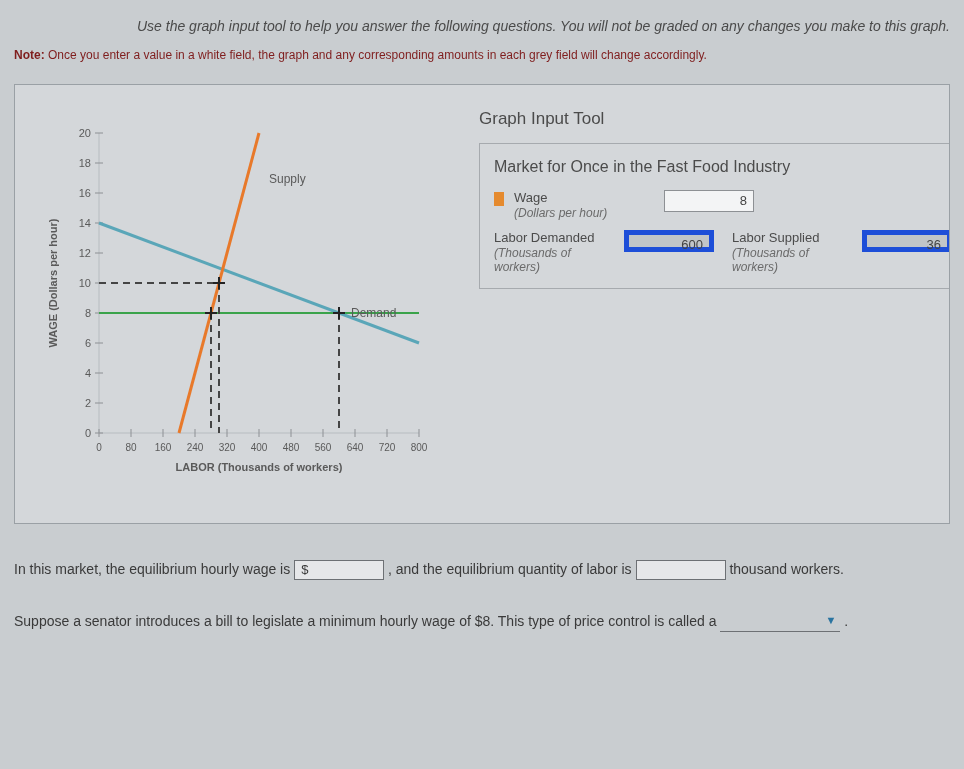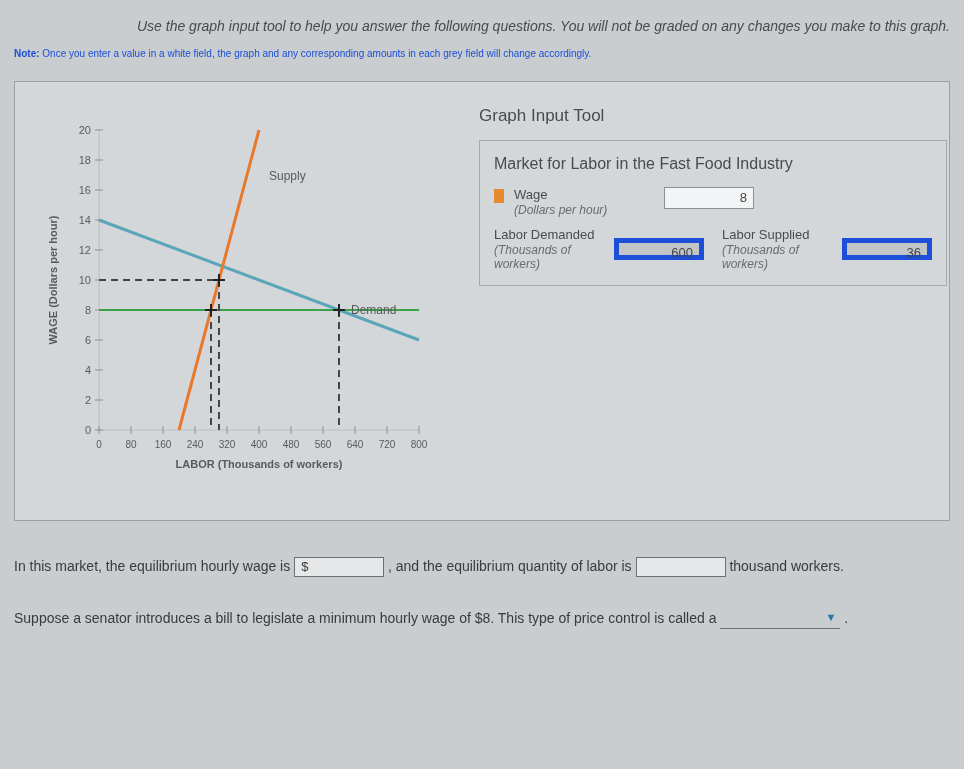--- a/index.html
+++ b/index.html
@@ -6,21 +6,21 @@
   body {
     margin: 0;
     padding: 18px 14px;
     font-family: Arial, Helvetica, sans-serif;
     background: #c9cdd0;
     color: #3a3a3a;
     width: 964px;
   }
   .instructions { font-size: 14px; font-style: italic; color: #4a4a4a; margin-bottom: 14px; text-align: right; }
   .instructions em { font-style: italic; }
-  .note { font-size: 10px; color: #1d4ed8; margin-bottom: 22px; }
+  .note { font-size: 12px; color: #7f1d1d; margin-bottom: 22px; }
   .note b { font-weight: bold; }
   .panel {
     border: 1px solid #9aa0a5;
     background: #d4d7da;
     padding: 18px 14px 26px 14px;
     display: flex;
     gap: 20px;
     align-items: flex-start;
     overflow: hidden;
   }
@@ -29,21 +29,21 @@
   .tool-title { font-size: 17px; color: #4b4b4b; margin-bottom: 14px; }
   .tool-box { border: 1px solid #a6aaae; padding: 14px; background: #d4d7da; }
   .tool-box-title { font-size: 16px; color: #4b4b4b; margin-bottom: 14px; }
   .field-row { display: flex; align-items: flex-start; gap: 10px; margin-bottom: 10px; }
   .swatch { width: 10px; height: 14px; background: #e58a2e; flex: 0 0 auto; margin-top: 2px; display:inline-block;}
   .lbl { font-size: 13px; color: #4b4b4b; line-height: 1.2; }
   .lbl .sub { font-size: 12px; font-style: italic; color: #6a6a6a; display:block; }
   .white-field { width: 90px; height: 22px; background: #f3f4f5; border: 1px solid #8d9094; text-align: right; padding: 2px 6px; font-size: 13px; color: #444; display:inline-block; }
   .grey-field { width: 90px; height: 22px; background: #c1c5c8; border: 5px solid #1d4ed8; text-align: right; padding: 2px 6px; font-size: 13px; color: #444; display:inline-block; }
   .row2 { display: flex; gap: 18px; flex-wrap: nowrap; }
-  .row2 .grp { display: flex; align-items: center; }
+  .row2 .grp { display: flex; gap: 10px; align-items: flex-start; }
   .row2 .lbl { width: 120px; }
   .questions { margin-top: 36px; font-size: 14px; color: #3a3a3a; }
   .questions .q { margin-bottom: 32px; }
   .box-inline { display:inline-block; min-width: 90px; height: 20px; border: 1px solid #6d7074; background: #e6e7e9; vertical-align: middle; padding: 1px 6px; font-size: 13px; }
   .dropdown-inline { display:inline-block; min-width: 120px; height: 20px; border-bottom: 1px solid #6d7074; vertical-align: middle; text-align:right; padding: 1px 4px; font-size: 12px; color:#3a6; }
   .dropdown-inline .caret { color:#2a74a0; font-size:11px; }
   svg text { font-family: Arial, Helvetica, sans-serif; fill: #5a5a5a; }
 </style>
 </head>
 <body>
@@ -147,21 +147,21 @@
       </g>
 
       <text x="230" y="70" font-size="12">Supply</text>
       <text x="312" y="204" font-size="12">Demand</text>
     </svg>
   </div>
 
   <div class="tool-wrap">
     <div class="tool-title">Graph Input Tool</div>
     <div class="tool-box">
-      <div class="tool-box-title">Market for Labor in the Fast Food Industry</div>
+      <div class="tool-box-title">Market for Once in the Fast Food Industry</div>
 
       <div class="field-row">
         <span class="swatch"></span>
         <div class="lbl" style="width:140px">
           <span>Wage</span>
           <span class="sub">(Dollars per hour)</span>
         </div>
         <span class="white-field">8</span>
       </div>
 

